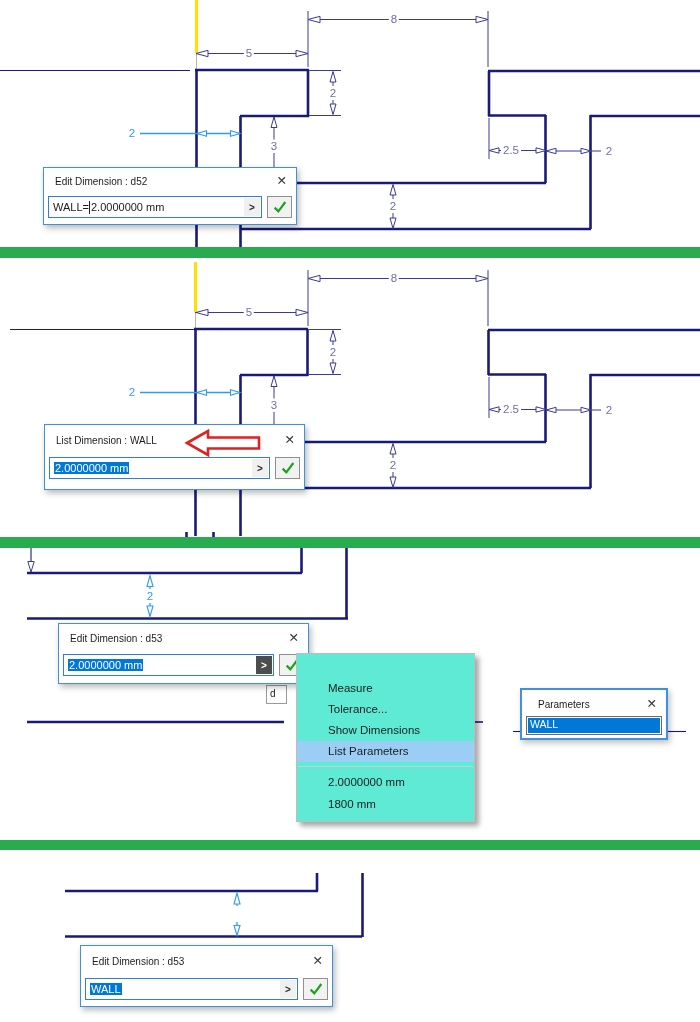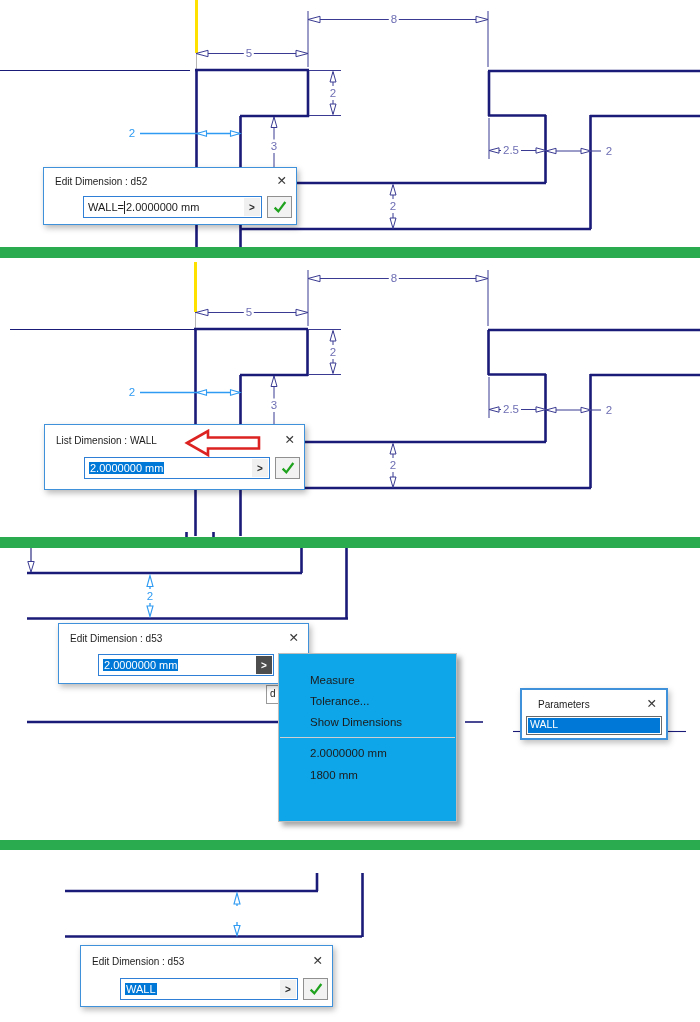--- a/index.html
+++ b/index.html
@@ -23,35 +23,35 @@
   
   .sep{position:absolute;left:0;width:700px;background:var(--separator_green);z-index:3;}
   
   .dlg{position:absolute;background:#fff;border:1px solid var(--dialog_border_blue);
        box-shadow:2px 3px 6px rgba(0,0,0,.28);z-index:5;}
   .dlg-head{position:relative;}
   .dlg-title{position:absolute;left:11px;top:50%;transform:translateY(-50%);
              font-size:10px;color:#1b1b1b;white-space:nowrap;}
   .dlg-close{position:absolute;right:9px;top:50%;transform:translateY(-50%);
              font-size:12.5px;color:#3a3a3a;line-height:12px;}
-  .dlg-body{display:flex;align-items:center;gap:5px;padding:2px 4px 0 4px;margin-left:35px;}
+  .dlg-body{display:flex;align-items:center;gap:5px;padding:2px 4px 0 4px;}
   .inp{flex:1;height:20px;border:1.4px solid #2f7fd6;background:#fff;display:flex;
        align-items:center;padding-left:4px;font-size:11px;color:#1b1b1b;position:relative;white-space:nowrap;}
   .expand{position:absolute;right:1px;top:1px;bottom:1px;width:16px;background:#f0f0f0;
           border:none;margin:0;padding:0;display:flex;align-items:center;justify-content:center;
           font-size:10px;font-weight:bold;color:#2b2b2b;font-family:"Liberation Sans",sans-serif;}
   .expand.pressed{background:#4d4d4d;color:#fff;}
   .ok{width:25px;height:22px;border:1px solid #909090;background:#f2f2f2;margin:0;padding:0;
       display:flex;align-items:center;justify-content:center;}
   .sel{background:var(--selection_blue);color:#fff;padding:0 1px;}
   .caret{display:inline-block;width:0;height:13px;border-left:1.3px solid #222;margin:0 .5px;}
   
-  .menu{position:absolute;left:278px;top:653px;width:179px;height:169px;z-index:6;
-        background:#0ea5e9;border:1px solid #bdbdbd;box-shadow:4px 4px 5px rgba(0,0,0,.35);
-        padding-top:16px;box-sizing:border-box;}
+  .menu{position:absolute;left:296px;top:653px;width:179px;height:169px;z-index:6;
+        background:#5eead4;border:1px solid #bdbdbd;box-shadow:4px 4px 5px rgba(0,0,0,.35);
+        padding-top:24px;box-sizing:border-box;}
   .mi{height:21px;line-height:21px;padding-left:31px;font-size:11.5px;color:#1c1c1c;white-space:nowrap;}
   .mi.hl{background:#9ccef5;}
   .mi.val{height:22px;line-height:22px;}
   .msep{border-top:1px solid #cfcfcf;margin:4px 1px;}
   
   .pdlg{position:absolute;left:520px;top:688px;width:148px;height:52px;z-index:5;background:#fff;
         border:2px solid var(--dialog_border_blue);box-sizing:border-box;box-shadow:2px 3px 6px rgba(0,0,0,.25);}
   .pdlg .dlg-title{left:16px;}
   .plist{position:absolute;left:4px;right:4px;bottom:3px;height:17px;border:1px solid #6a6a6a;
          background:var(--selection_blue);box-shadow:inset 0 0 0 1px #fff;}
@@ -321,20 +321,21 @@
       </button>
     </div>
   </div>
 
   <div class="dbox">d</div>
 
   <div class="menu">
     <div class="mi">Measure</div>
     <div class="mi">Tolerance...</div>
     <div class="mi">Show Dimensions</div>
+    <div class="mi hl">List Parameters</div>
     <div class="msep"></div>
     <div class="mi val">2.0000000 mm</div>
     <div class="mi val">1800 mm</div>
   </div>
 
   <div class="pdlg">
     <div class="dlg-head" style="height:28px">
       <span class="dlg-title">Parameters</span>
       <span class="dlg-close">✕</span>
     </div>

